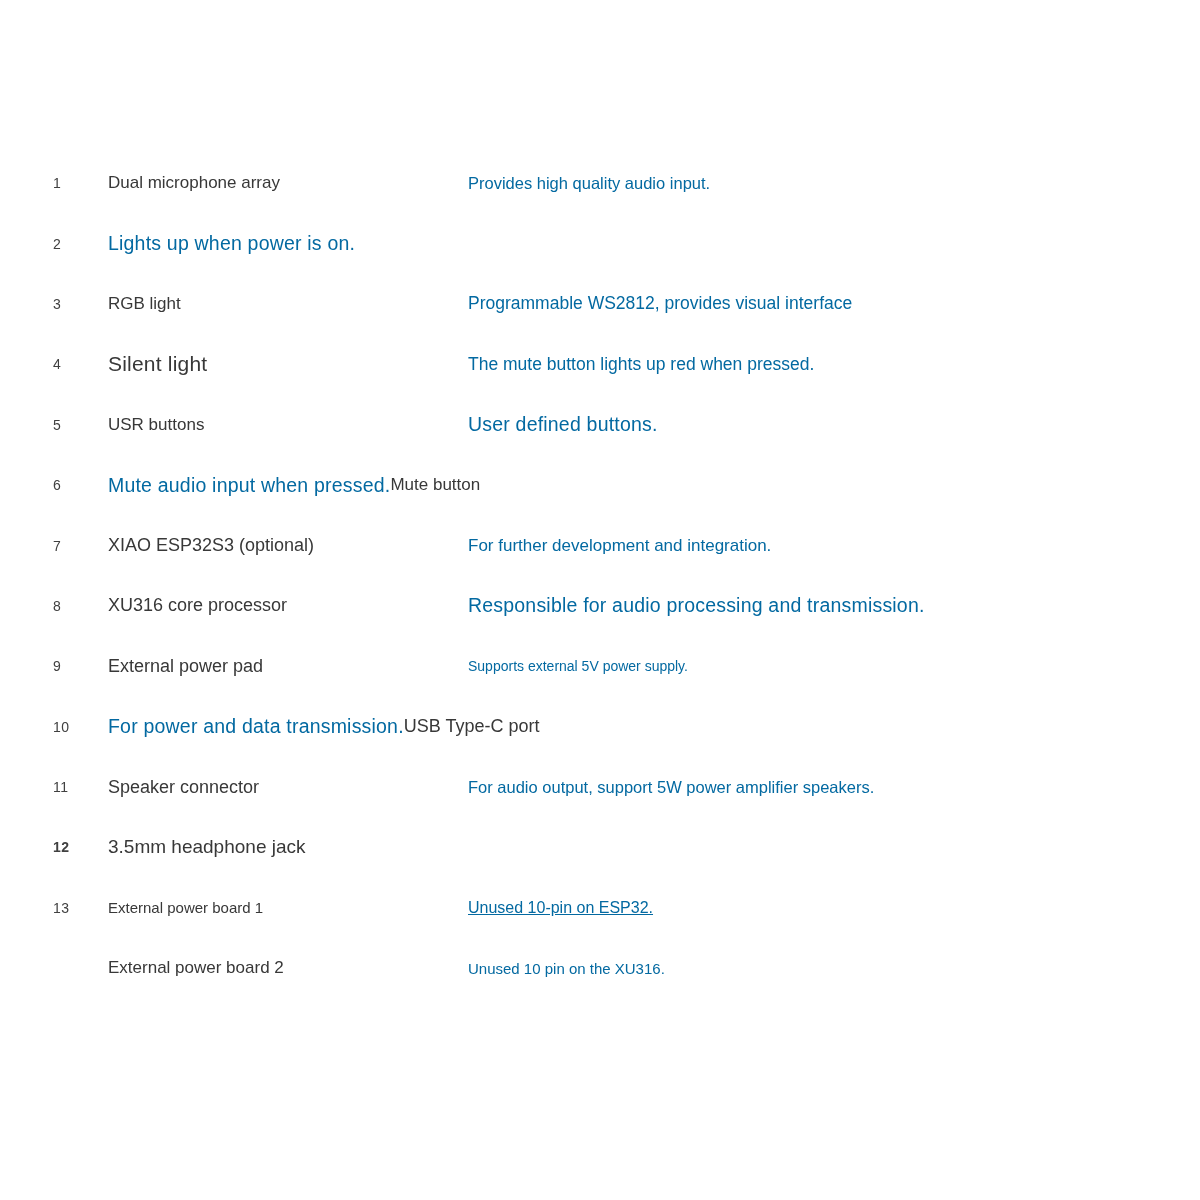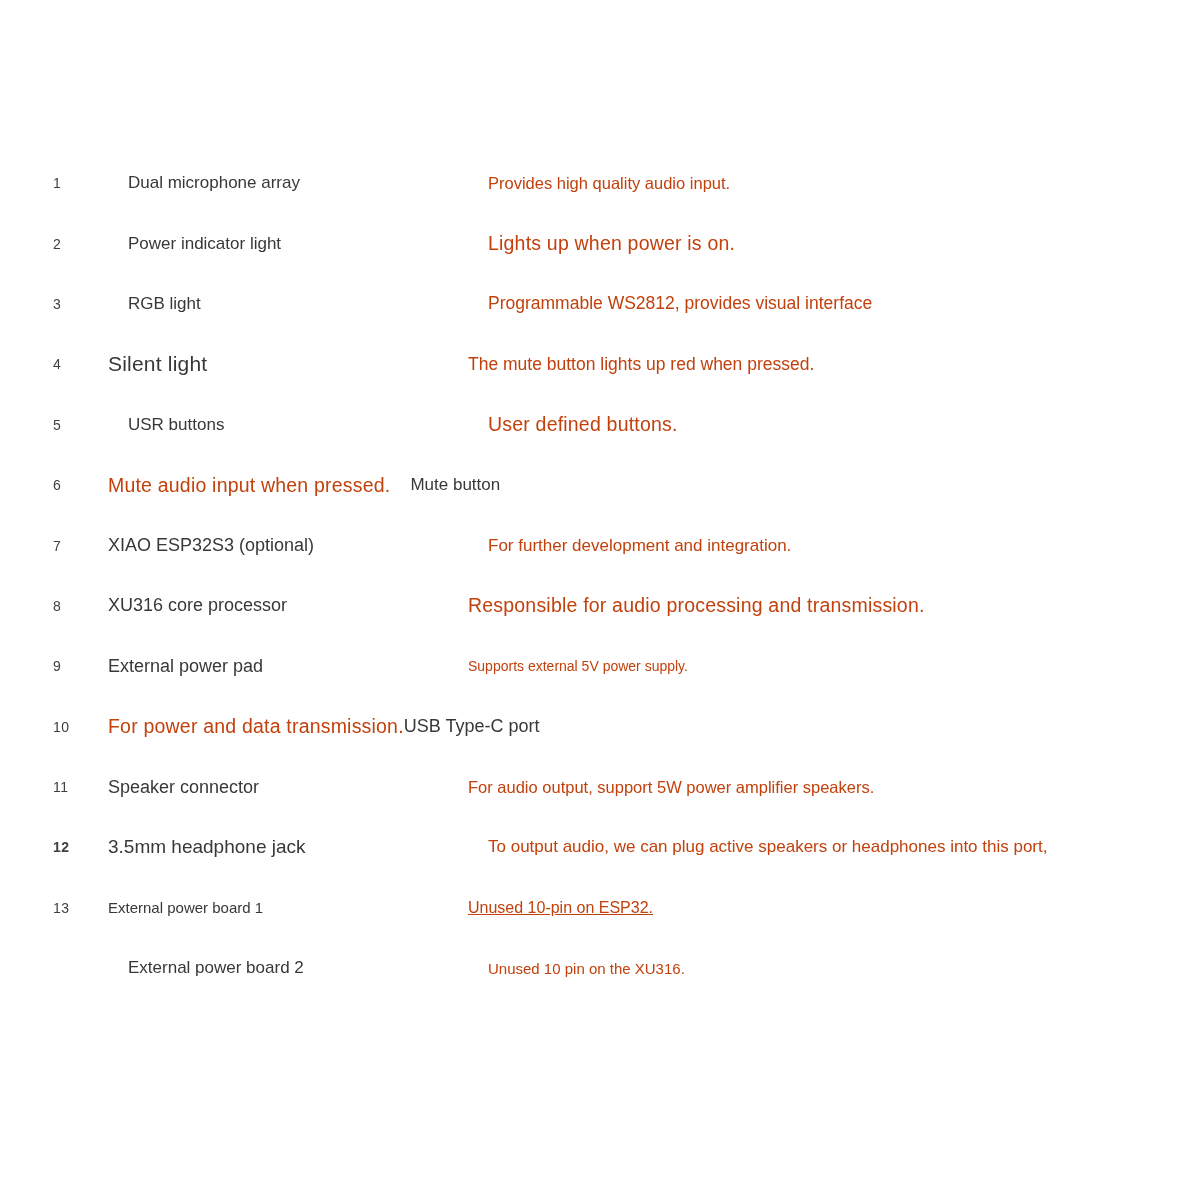--- a/index.html
+++ b/index.html
@@ -35,48 +35,47 @@
     letter-spacing: 0.5px;
     color: #404040;
   }
   .num.bold { font-weight: bold; }
   .name {
     width: 360px;
     color: #383838;
   }
   .desc {
     margin-left: 0;
-    color: #c2410c;
+    color: #0369a1;
   }
   
   .fs14   { font-size: 14px; }
   .fs15   { font-size: 15px; }
   .fs16   { font-size: 16px; text-decoration: underline; }
   .fs16-5 { font-size: 16.5px; }
-  .fs17   { font-size: 17px; margin-left: 20px; }
+  .fs17   { font-size: 17px; }
   .fs17-5 { font-size: 17.5px; }
   .fs18   { font-size: 18px; }
   .fs19   { font-size: 19px; }
   .fs19-5 { font-size: 19.5px; letter-spacing: 0.2px; }
   .fs20   { font-size: 20px; letter-spacing: 0.2px; }
   .fs21   { font-size: 21px; letter-spacing: 0.2px; }
 </style>
 </head>
 <body>
 
 <div class="page">
   <div class="table">
       <div class="row">
         <div class="cell num">1</div>
         <div class="cell name fs17">Dual microphone array</div>
         <div class="cell desc fs16-5">Provides high quality audio input.</div>
       </div>
       <div class="row">
         <div class="cell num">2</div>
-        <div class="cell name fs17">Power indicator light</div>
         <div class="cell desc fs19-5">Lights up when power is on.</div>
       </div>
       <div class="row">
         <div class="cell num">3</div>
         <div class="cell name fs17">RGB light</div>
         <div class="cell desc fs17-5">Programmable WS2812, provides visual interface</div>
       </div>
       <div class="row">
         <div class="cell num">4</div>
         <div class="cell name fs21">Silent light</div>
@@ -113,21 +112,20 @@
         <div class="cell name fs18">USB Type-C port</div>
       </div>
       <div class="row">
         <div class="cell num">11</div>
         <div class="cell name fs18">Speaker connector</div>
         <div class="cell desc fs16-5">For audio output, support 5W power amplifier speakers.</div>
       </div>
       <div class="row">
         <div class="cell num bold">12</div>
         <div class="cell name fs19">3.5mm headphone jack</div>
-        <div class="cell desc fs17">To output audio, we can plug active speakers or headphones into this port,</div>
       </div>
       <div class="row">
         <div class="cell num">13</div>
         <div class="cell name fs15">External power board 1</div>
         <div class="cell desc fs16">Unused 10-pin on ESP32.</div>
       </div>
       <div class="row">
         <div class="cell num"></div>
         <div class="cell name fs17">External power board 2</div>
         <div class="cell desc fs15">Unused 10 pin on the XU316.</div>

